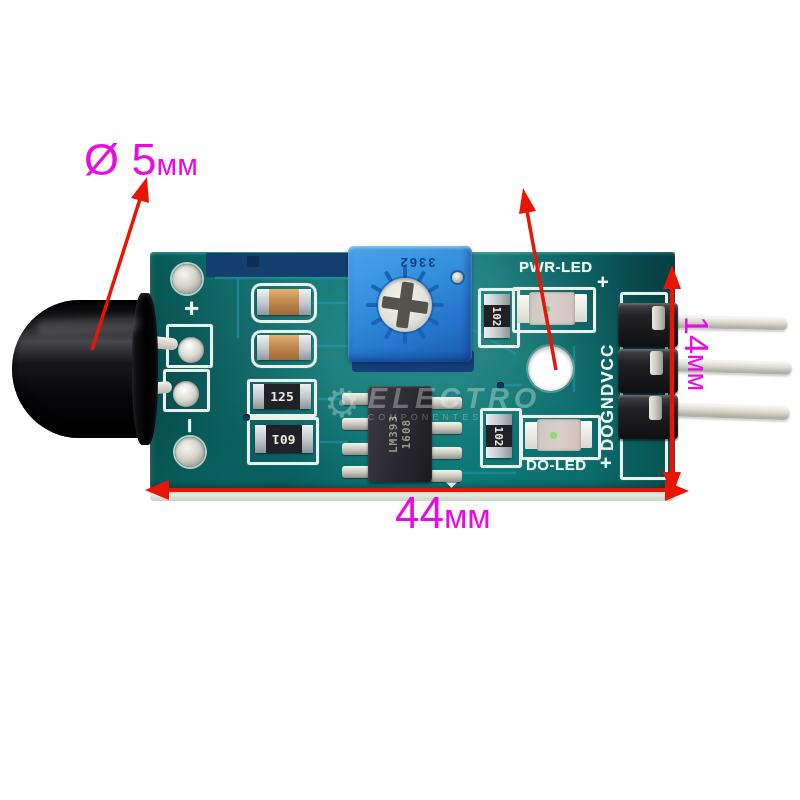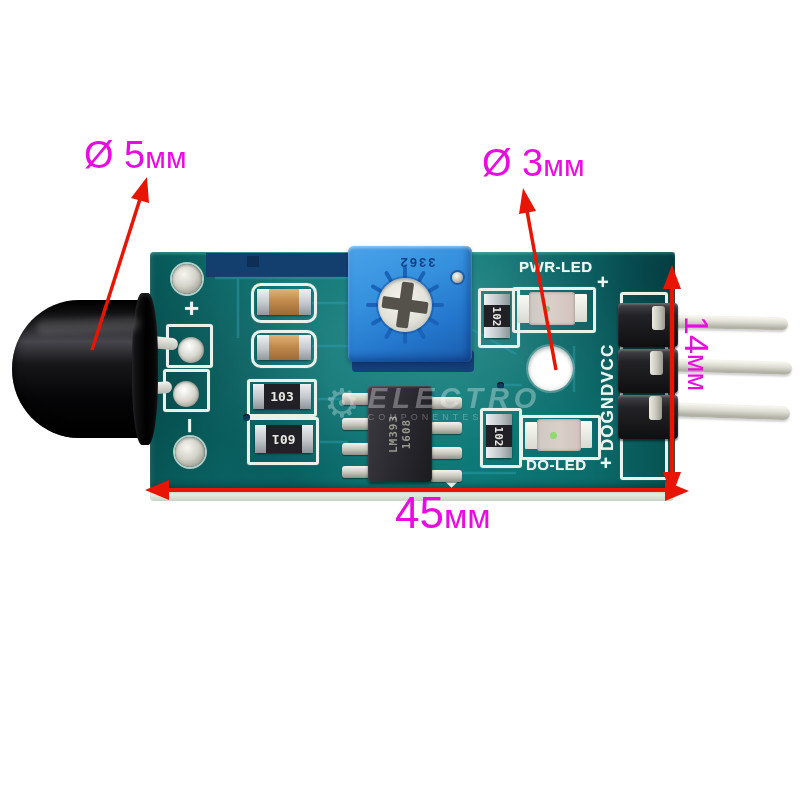--- a/index.html
+++ b/index.html
@@ -118,21 +118,21 @@
     background:linear-gradient(180deg,#f2f2ec,#b9b9b0);}
 
   
   .wm{left:324px;top:383px;width:230px;z-index:40;display:flex;align-items:center;gap:8px;pointer-events:none;}
   .wm-gear{font-size:40px;line-height:40px;color:rgba(255,255,255,.30);}
   .wm-title{font-size:29px;font-weight:bold;letter-spacing:5px;color:rgba(255,255,255,.32);line-height:28px;font-style:italic;}
   .wm-sub{font-size:9px;letter-spacing:4px;color:rgba(255,255,255,.28);}
 
   
   .dim{color:#ea0be2;z-index:60;white-space:nowrap;}
-  .dim .big{font-size:38px;}
+  .dim .big{font-size:45px;}
   .dim .unit{font-size:30px;}
   .dim31 .big{font-size:44px;}
   .dim31 .unit{font-size:34px;}
   .dim-v{writing-mode:vertical-rl;text-orientation:mixed;}
   .dim-v .big{font-size:34px;}
   .dim-v .unit{font-size:27px;}
 </style>
 </head>
 <body>
 
@@ -182,21 +182,21 @@
   </div>
   <div class="abs silk-box" style="left:251px;top:330px;width:60px;height:32px;border-radius:10px;"></div>
   <div class="abs cap-body" style="left:257px;top:335px;width:54px;height:25px;">
     <span class="cap-end" style="left:0;"></span>
     <span class="cap-end" style="right:0;"></span>
   </div>
 
   <div class="abs silk-box" style="left:247px;top:379px;width:64px;height:32px;"></div>
   <div class="abs res-body" style="left:253px;top:384px;width:58px;height:25px;">
     <span class="res-endL" style="left:0;"></span>
-    <span>103</span>
+    <span>125</span>
     <span class="res-endR" style="right:0;"></span>
   </div>
   <div class="abs silk-box" style="left:247px;top:417px;width:66px;height:42px;"></div>
   <div class="abs res-body" style="left:255px;top:425px;width:58px;height:28px;">
     <span class="res-endL" style="left:0;"></span>
     <span class="rot180">601</span>
     <span class="res-endR" style="right:0;"></span>
   </div>
 
   <div class="abs pot-shadow"></div>
@@ -314,23 +314,20 @@
       <polygon points="147,177 149,203 131,198" stroke="none"></polygon>
 
       <line x1="556" y1="370" x2="527" y2="211" stroke-width="3.5"></line>
       <polygon points="523,188 536,211 519,214" stroke="none"></polygon>
     </g>
   </svg>
 
   <div class="abs dim" style="left:84px;top:134px;">
     <span class="big">Ø 5</span><span class="unit">мм</span>
   </div>
-  <div class="abs dim" style="left:482px;top:142px;">
-    <span class="big">Ø 3</span><span class="unit">мм</span>
-  </div>
   <div class="abs dim dim31" style="left:395px;top:488px;">
-    <span class="big">45</span><span class="unit">мм</span>
+    <span class="big">44</span><span class="unit">мм</span>
   </div>
   <div class="abs dim dim-v" style="left:677px;top:316px;">
     <span class="big">14</span><span class="unit">мм</span>
   </div>
 
 </div>
 
 </body></html>

